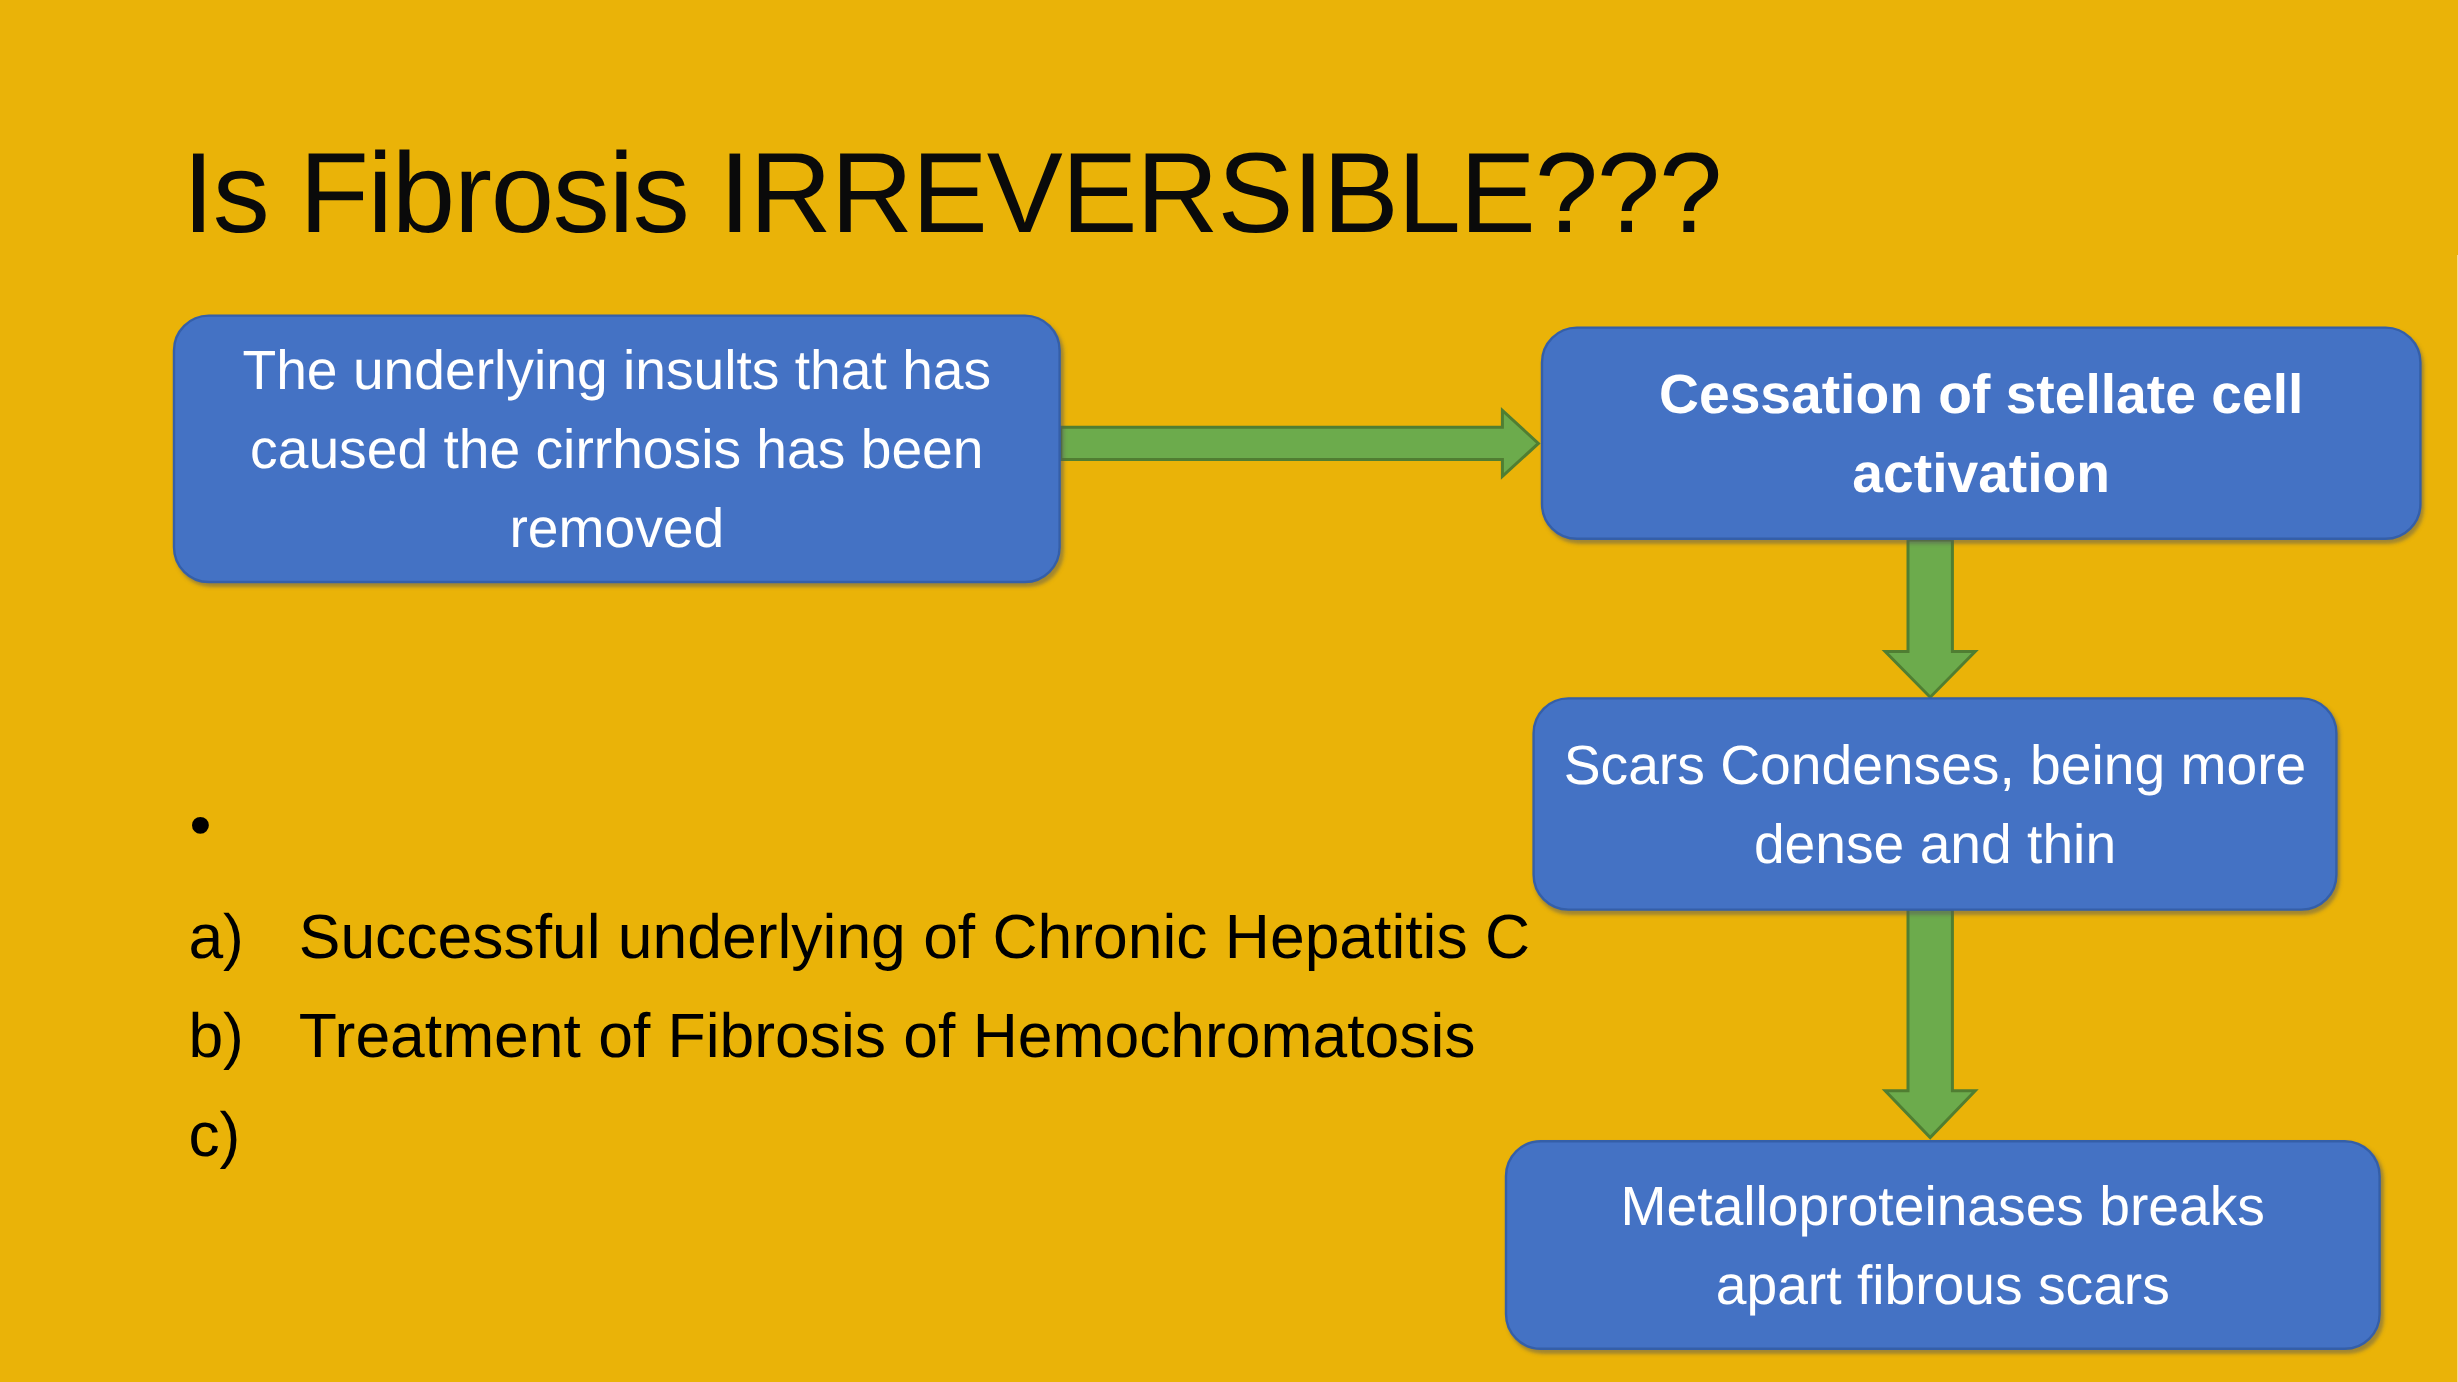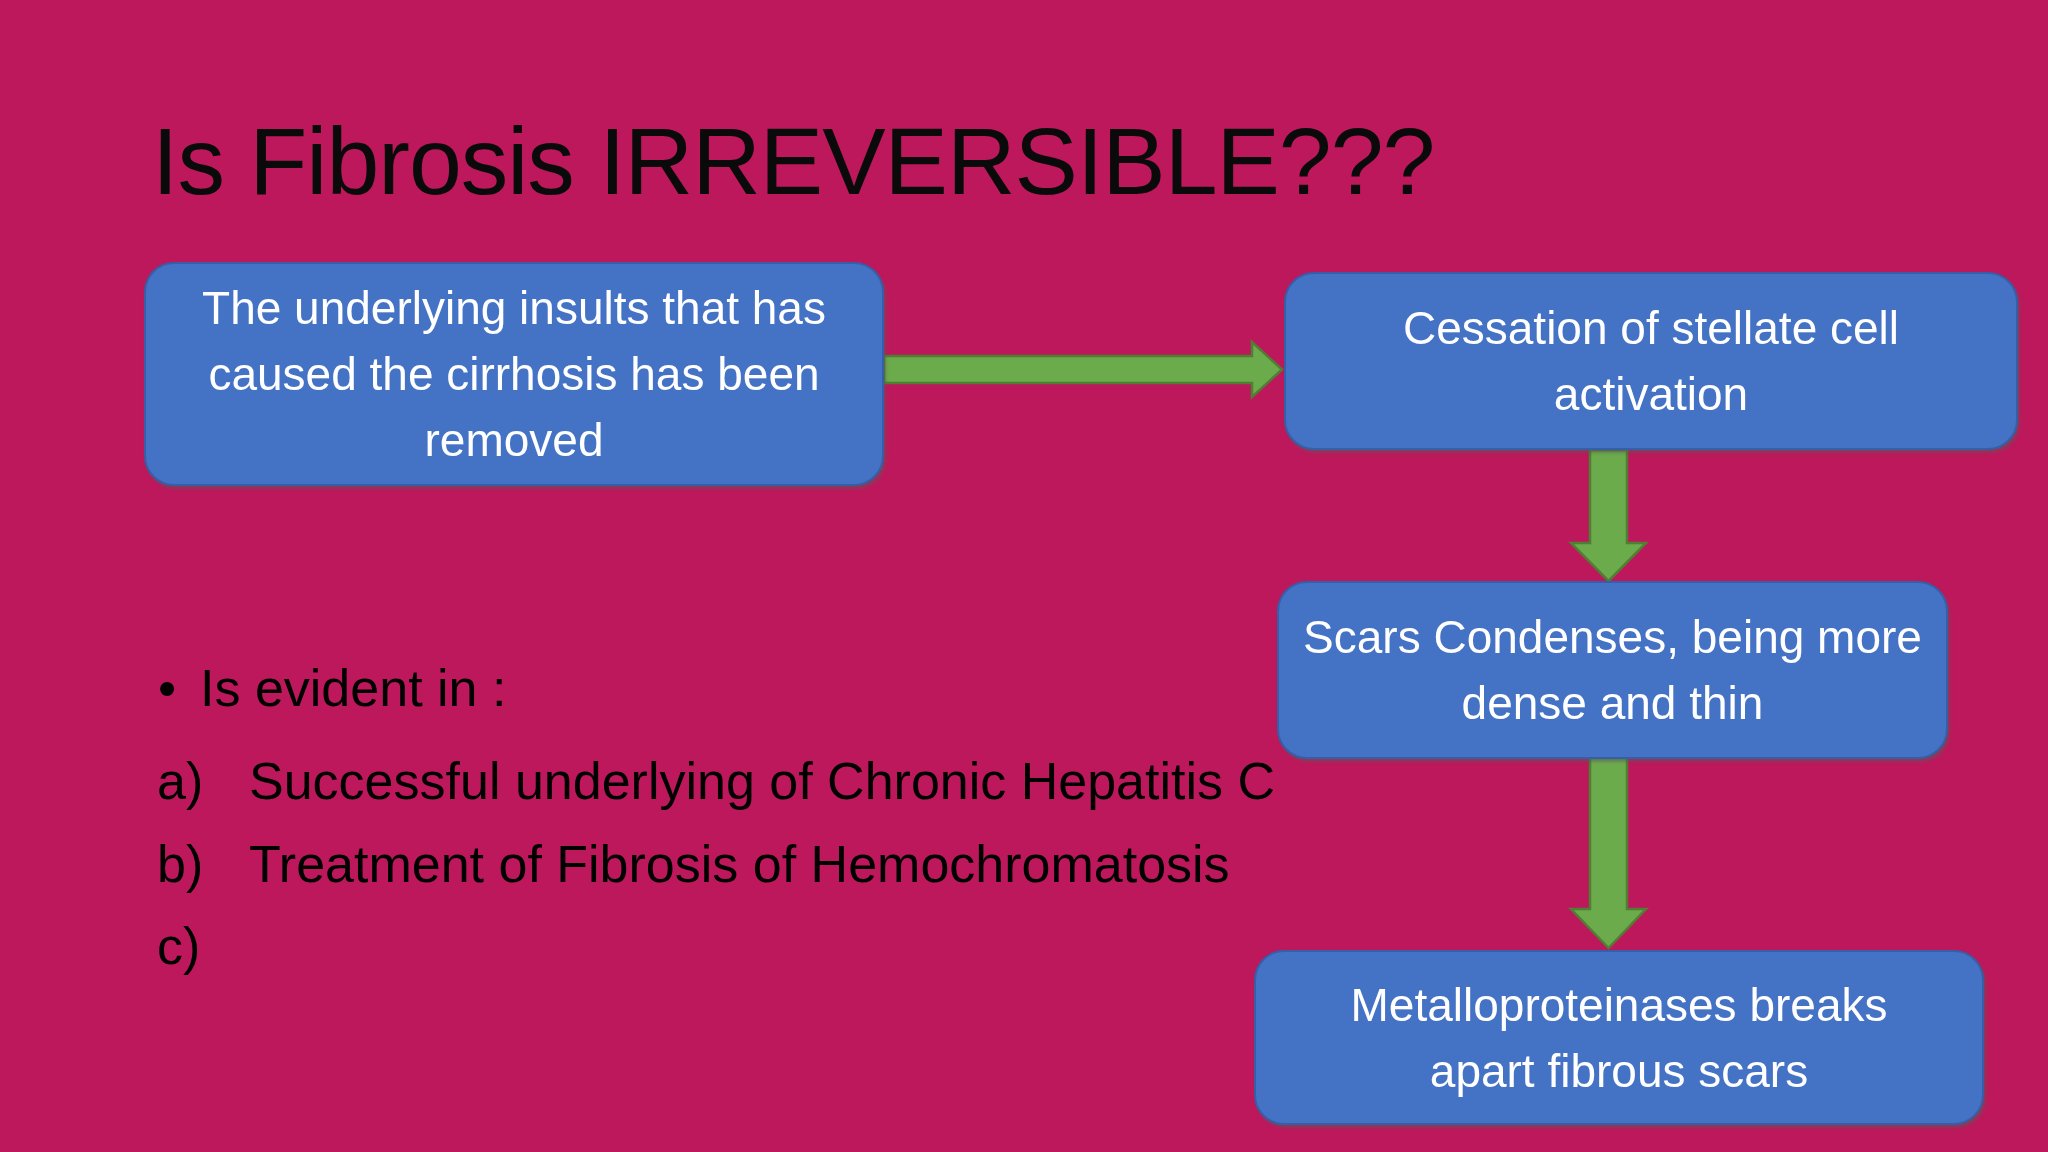--- a/index.html
+++ b/index.html
@@ -1,32 +1,32 @@
 <!DOCTYPE html>
 <html><head>
 <meta charset="utf-8">
 <style>
   html,body{margin:0;padding:0;background:#ffffff;}
   #slide{
-    position:relative;width:2048px;height:1152px;background:#be185d;overflow:hidden;
+    position:relative;width:2048px;height:1152px;background:#eab308;overflow:hidden;
     font-family:"Liberation Sans",sans-serif;color:#000;
   }
   .title{
     position:absolute;left:152px;top:112px;font-size:95px;line-height:1.05;
     color:#0a0a0a;letter-spacing:-1px;white-space:nowrap;
   }
   .flowbox{
     position:absolute;background:#4472C4;border:2px solid #355FA8;border-radius:30px;
     box-shadow:2px 3px 3px rgba(90,90,90,0.5);
     display:flex;align-items:center;justify-content:center;text-align:center;
     color:#ffffff;font-size:46px;line-height:66px;white-space:pre-line;
     box-sizing:border-box;padding:0 20px;
   }
   #box1{left:144px;top:262px;width:740px;height:224px;}
-  #box2{left:1284px;top:272px;width:734px;height:178px;}
+  #box2{left:1284px;top:272px;width:734px;height:178px;font-weight:bold;}
   #box3{left:1277px;top:581px;width:671px;height:178px;}
   #box4{left:1254px;top:950px;width:730px;height:175px;}
   #arrows{position:absolute;left:0;top:0;pointer-events:none;}
   .list-line{
     position:absolute;display:flex;align-items:flex-start;
     font-size:52px;line-height:62px;color:#000;white-space:nowrap;
   }
   #bullet-line{left:158px;top:657px;}
   #item-a{left:157px;top:750px;}
   #item-b{left:157px;top:833px;}
@@ -52,21 +52,20 @@
 removed</div>
   <div id="box2" class="flowbox">Cessation of stellate cell
 activation</div>
   <div id="box3" class="flowbox">Scars Condenses, being more
 dense and thin</div>
   <div id="box4" class="flowbox">Metalloproteinases breaks
 apart fibrous scars</div>
 
   <div id="bullet-line" class="list-line">
     <span class="bullet-marker">•</span>
-    <span>Is evident in :</span>
   </div>
   <div id="item-a" class="list-line">
     <span class="alpha-marker">a)</span>
     <span>Successful underlying of Chronic Hepatitis C</span>
   </div>
   <div id="item-b" class="list-line">
     <span class="alpha-marker">b)</span>
     <span>Treatment of Fibrosis of Hemochromatosis</span>
   </div>
   <div id="item-c" class="list-line">

